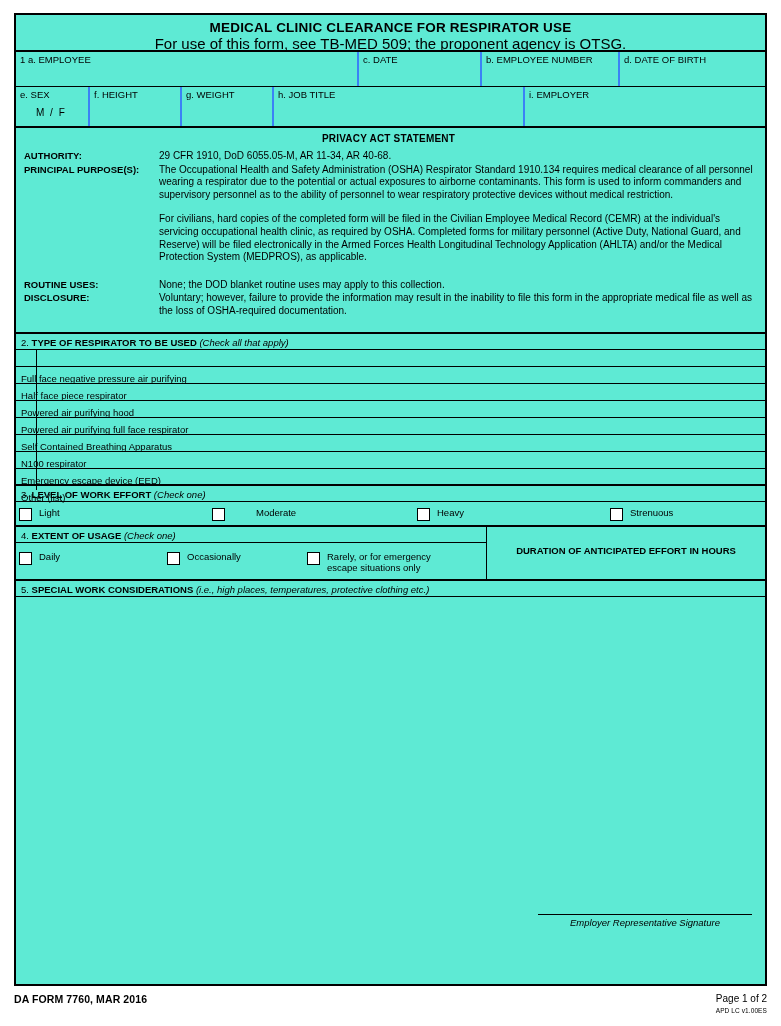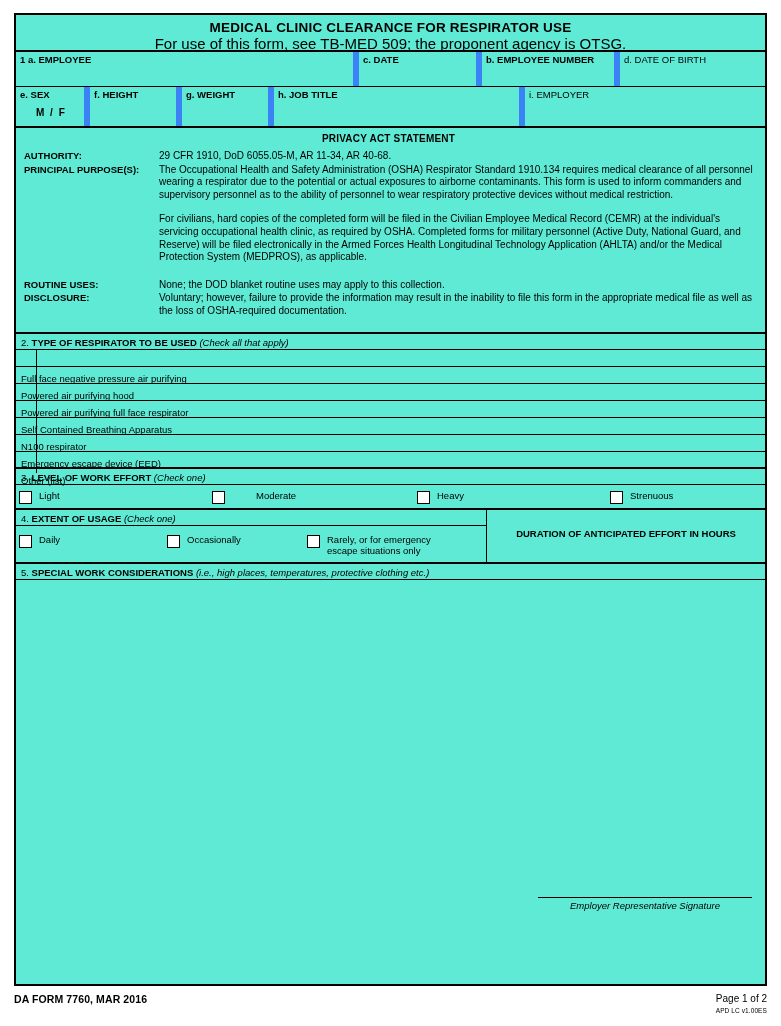--- a/index.html
+++ b/index.html
@@ -36,21 +36,21 @@
     background: #5eead4;
   }
 
   
   .row {
     display: flex;
     box-sizing: border-box;
   }
   .bb  { border-bottom: 1px solid #000; }
   .bb2 { border-bottom: 2px solid #000; }
-  .br  { border-right: 6px solid #3b82f6; font-weight: bold; }
+  .br  { border-right: 2px solid #3b82f6; }
 
   
   .title-block {
     height: 37px;
     box-sizing: border-box;
     border-bottom: 2px solid #000;
     text-align: center;
     padding-top: 5px;
   }
   .title-main {
@@ -359,20 +359,24 @@
     <div class="sec-head">
       <span>2.</span>
       <b>TYPE OF RESPIRATOR TO BE USED</b>
       <i>(Check all that apply)</i>
     </div>
 
     <div>
       <div class="resp-row">
         <div class="resp-box"></div>
         <div class="resp-label">Full face negative pressure air purifying</div>
+      </div>
+      <div class="resp-row">
+        <div class="resp-box"></div>
+        <div class="resp-label">Half face piece respirator</div>
       </div>
       <div class="resp-row">
         <div class="resp-box"></div>
         <div class="resp-label">Powered air purifying hood</div>
       </div>
       <div class="resp-row">
         <div class="resp-box"></div>
         <div class="resp-label">Powered air purifying full face respirator</div>
       </div>
       <div class="resp-row">

